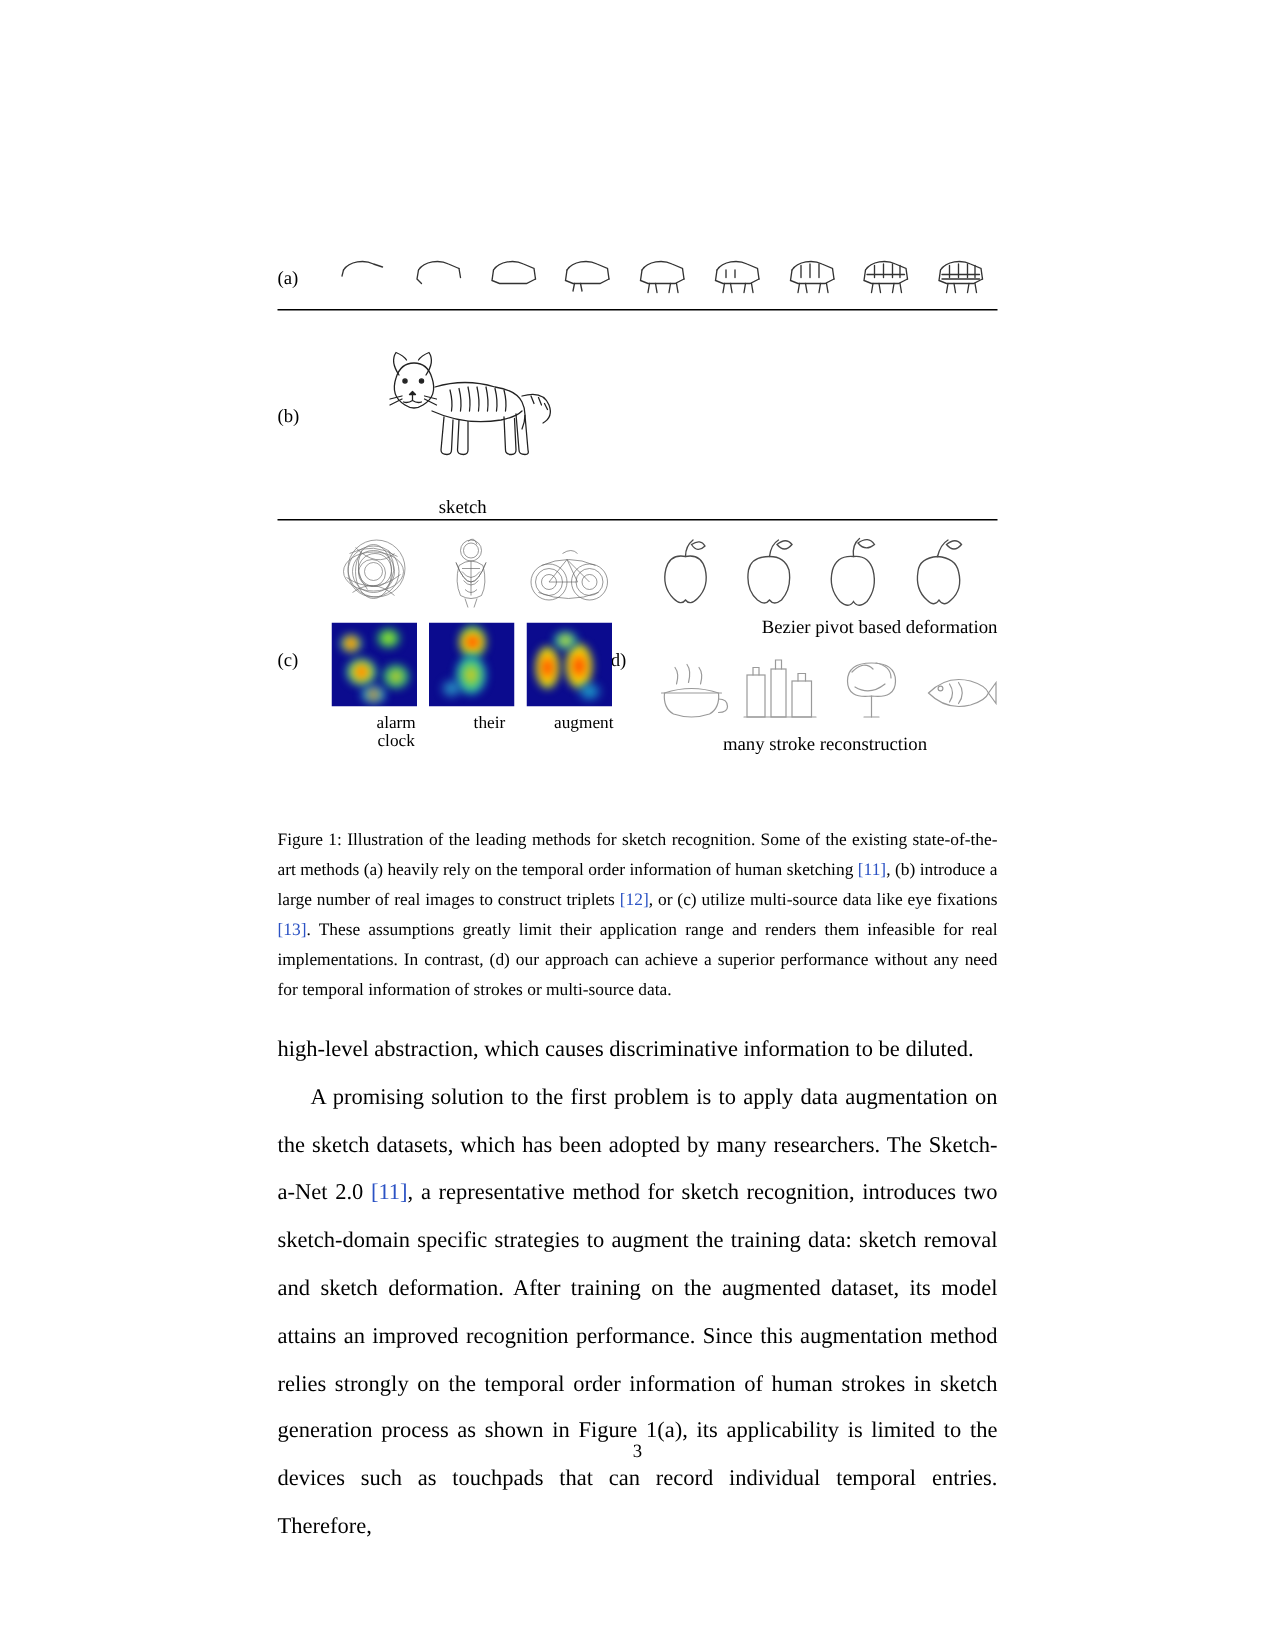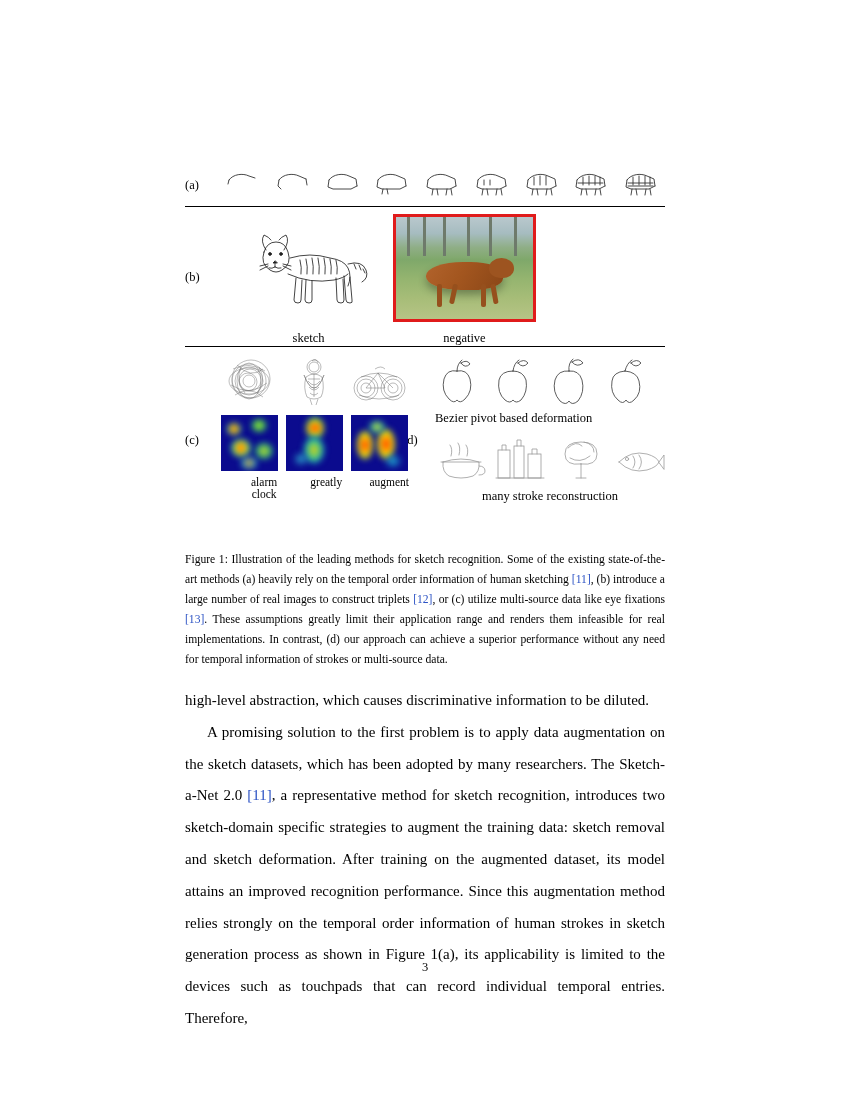--- a/index.html
+++ b/index.html
@@ -223,21 +223,21 @@
     left: 250px;
     top: 2px;
     width: 230px;
   }
   .apple-row {
     display: flex;
     justify-content: space-between;
     width: 212px;
   }
   .cd-right-cap {
-    text-align: left;
+    text-align: right;
     font-size: 12.5px;
     margin-top: 4px;
     width: 230px;
   }
   .stroke-row {
     display: flex;
     justify-content: space-between;
     width: 230px;
     margin-top: 10px;
     align-items: flex-end;
@@ -408,39 +408,20 @@
                   <path d="M56 40 q2 8 1 14 M62 39 q2 8 1 15 M68 38 q2 9 1 16 M74 38 q2 9 1 16 M80 38 q2 9 1 16 M86 39 q2 8 1 15 M92 40 q2 8 1 14"></path>
                   <path d="M110 44 l2 5 M115 45 l2 5 M119 49 l2 4"></path>
                 </g>
               </svg>
             </div>
           </div>
           <div class="b-cap">sketch</div>
         </div>
 
 
-        <div class="b-cell">
-          <div class="b-img red">
-            <div class="photo-dog">
-              <div class="tree" style="left:8%;"></div>
-              <div class="tree" style="left:20%;"></div>
-              <div class="tree" style="left:34%;"></div>
-              <div class="tree" style="left:52%;"></div>
-              <div class="tree" style="left:68%;"></div>
-              <div class="tree" style="left:86%;"></div>
-              <div class="dog-body"></div>
-              <div class="dog-head"></div>
-              <div class="dog-leg" style="left:30%; top:66%; width:5px; height:22%;"></div>
-              <div class="dog-leg" style="left:40%; top:66%; width:5px; height:20%; transform:rotate(12deg);"></div>
-              <div class="dog-leg" style="left:62%; top:66%; width:5px; height:22%;"></div>
-              <div class="dog-leg" style="left:70%; top:66%; width:5px; height:20%; transform:rotate(-10deg);"></div>
-            </div>
-          </div>
-          <div class="b-cap">negative</div>
-        </div>
 
       </div>
       <div class="hrule" style="top:138px;"></div>
     </div>
 
     <div class="panel-cd">
       <div class="row-label" style="left:0; top:80px;">(c)</div>
       <div class="row-label" style="left:218px; top:80px;">(d)</div>
 
       <div class="cd-left">
@@ -518,21 +499,21 @@
             <div class="blob" style="left:6px; top:16px; width:16px; height:28px; background:radial-gradient(ellipse,#ff1500 0%,#ffa000 35%,#ffe400 55%,#3ad07a 78%,rgba(11,11,142,0) 100%);"></div>
             <div class="blob" style="left:26px; top:14px; width:18px; height:30px; background:radial-gradient(ellipse,#ff1500 0%,#ffa000 35%,#ffe400 55%,#3ad07a 78%,rgba(11,11,142,0) 100%);"></div>
             <div class="blob" style="left:18px; top:6px; width:16px; height:12px; background:radial-gradient(circle,#ffd000 0%,#35c8a0 55%,rgba(11,11,142,0) 100%);"></div>
             <div class="blob" style="left:34px; top:40px; width:16px; height:12px; background:radial-gradient(circle,#20b8d8 0%,rgba(11,11,142,0) 100%);"></div>
           </div>
 
         </div>
 
         <div class="cd-caps">
           <span>alarm clock</span>
-          <span>greatly</span>
+          <span>their</span>
           <span>augment</span>
         </div>
       </div>
 
       <div class="cd-right">
         <div class="apple-row">
 
           <svg width="44" height="52" viewBox="0 0 44 52">
             <g fill="none" stroke="#4b4b4b" stroke-width="0.9" stroke-linecap="round">
               <path d="M22 16 q-10 -2 -13 8 q-3 12 5 20 q5 5 8 1 q3 4 8 -1 q8 -8 5 -20 q-3 -10 -13 -8z"></path>

